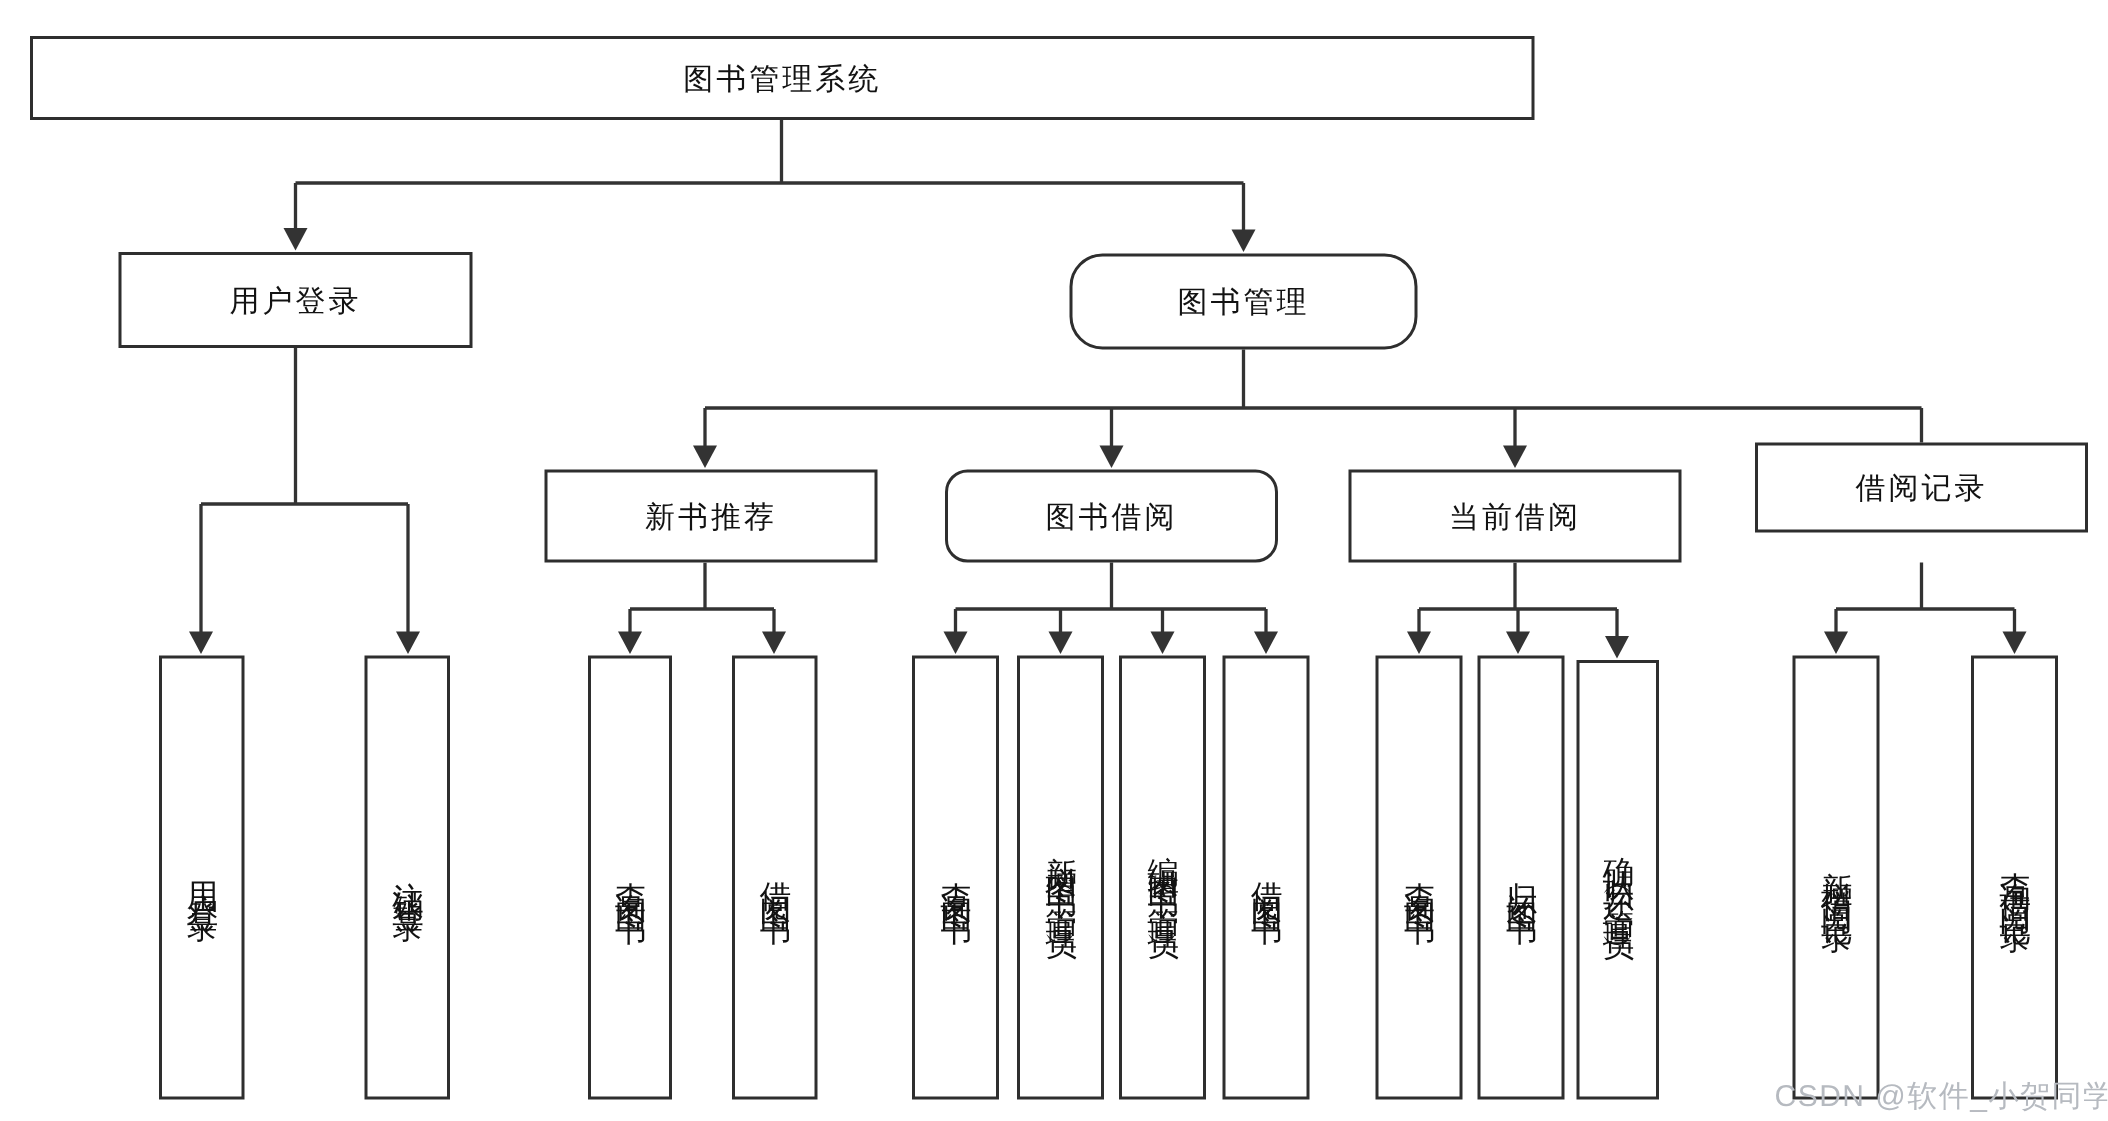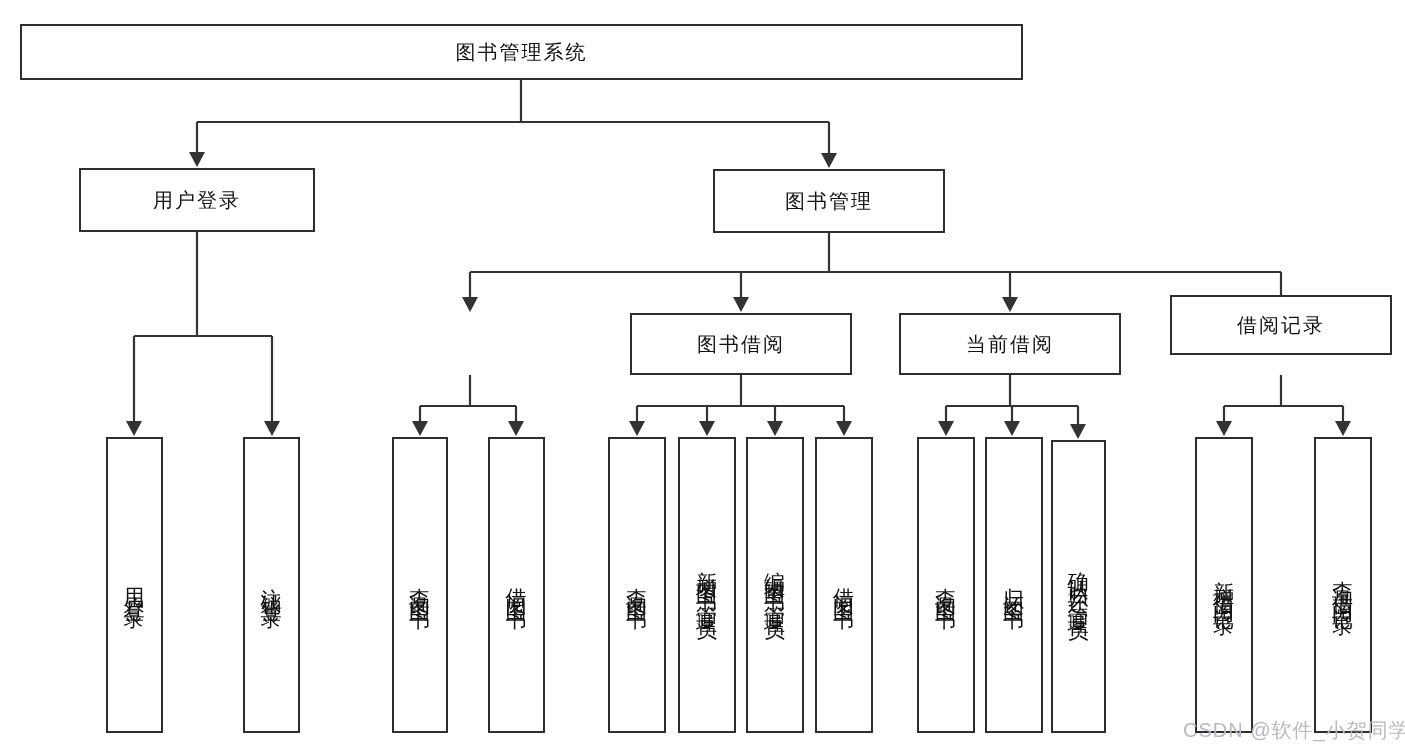--- a/index.html
+++ b/index.html
@@ -30,23 +30,23 @@
   }
   .vbox span{
     writing-mode:vertical-rl;
     text-orientation:mixed;
     font-size:21px;letter-spacing:7px;color:#121212;
     line-height:1;
   }
   
   .b-root{left:20px;top:24px;width:1003px;height:56px;}
   .b-user-login{left:79px;top:168px;width:236px;height:64px;}
-  .b-book-mgmt{left:713px;top:169px;width:232px;height:64px;}
+  .b-book-mgmt{left:713px;top:169px;width:232px;height:64px;border-radius:22px;}
   .b-new-rec{left:363px;top:313px;width:222px;height:62px;}
-  .b-book-borrow{left:630px;top:313px;width:222px;height:62px;}
+  .b-book-borrow{left:630px;top:313px;width:222px;height:62px;border-radius:15px;}
   .b-cur-borrow{left:899px;top:313px;width:222px;height:62px;font-family:Liberation Serif, serif;}
   .b-borrow-rec{left:1170px;top:295px;width:222px;height:60px;}
   
   .lf1{left:106px;width:57px;}
   .lf2{left:243px;width:57px;}
   .lf3{left:392px;width:56px;}
   .lf4{left:488px;width:57px;}
   .lf5{left:608px;width:58px;}
   .lf6{left:678px;width:58px;}
   .lf7{left:746px;width:58px;}
@@ -98,20 +98,21 @@
       <polygon points="1216,421 1232,421 1224,436"></polygon>
       <polygon points="1335,421 1351,421 1343,436"></polygon>
     </g>
   </svg>
 
   <div class="hbox b-root">图书管理系统</div>
 
   <div class="hbox b-user-login">用户登录</div>
   <div class="hbox b-book-mgmt">图书管理</div>
 
+  <div class="hbox b-new-rec">新书推荐</div>
   <div class="hbox b-book-borrow">图书借阅</div>
   <div class="hbox b-cur-borrow">当前借阅</div>
   <div class="hbox b-borrow-rec">借阅记录</div>
 
   <div class="vbox lf1">
     <span>用户登录</span>
   </div>
   <div class="vbox lf2">
     <span>注销登录</span>
   </div>

